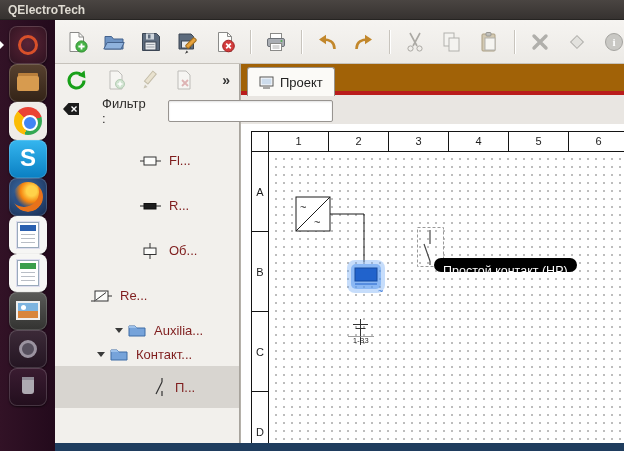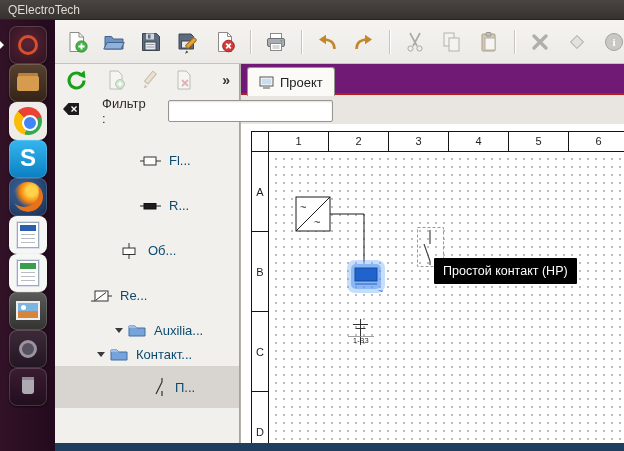--- a/index.html
+++ b/index.html
@@ -2,21 +2,21 @@
 <html><head>
 <meta charset="utf-8">
 <style>
   *{margin:0;padding:0;box-sizing:border-box}
   html,body{width:624px;height:451px;overflow:hidden}
   body{font-family:"Liberation Sans",sans-serif;background:#000}
   .screen{position:relative;width:624px;height:451px;overflow:hidden;background:#f2f0ec}
 
   
   .titlebar{position:absolute;left:0;top:0;width:624px;height:20px;
-    background:linear-gradient(#4a4542,#363230);color:#dfdbd2;font-size:12px;font-weight:normal;
+    background:linear-gradient(#4a4542,#363230);color:#dfdbd2;font-size:12px;font-weight:bold;
     line-height:20px;padding-left:8px;z-index:60;border-bottom:1px solid #262422}
 
   
   .launcher{position:absolute;left:0;top:20px;width:55px;height:431px;z-index:50;
     background:linear-gradient(90deg,#321226,#230a1c)}
   .tile{position:absolute;left:9px;width:38px;height:38px;border-radius:8px;
     box-shadow:inset 0 0 0 1px rgba(255,255,255,.16),0 1px 2px rgba(0,0,0,.6);overflow:hidden}
   .pip{position:absolute;left:0;width:0;height:0;border-top:4px solid transparent;
     border-bottom:4px solid transparent;border-left:4px solid #fff}
   .t-ubuntu{background:radial-gradient(circle at 50% 45%,#5a2436,#2d1220)}
@@ -67,52 +67,52 @@
   .ep-tools .tb{width:26px;height:26px}
   .gap14{width:14px}.gap8{width:8px}
   .spacer{flex:1}
   .ovf{font-size:14px;font-weight:bold;color:#333;margin-right:9px;background:none;border:0}
   .ep-filter{height:30px;display:flex;align-items:center;gap:22px;padding:0 7px}
   .ep-filter label{font-size:13px;color:#2e2c2a}
   .ep-filter input{flex:1;height:22px;border:1px solid #989490;background:#fff;border-radius:2px;
     font-size:12px;padding:0 4px;box-shadow:inset 0 1px 2px rgba(0,0,0,.12)}
   .ep-tree{padding-top:12px}
   .trow{display:flex;align-items:center}
-  .trow .tlabel{margin-left:8px;font-size:13px;color:#0c4a6e;white-space:nowrap}
+  .trow .tlabel{margin-left:8px;font-size:13px;color:#7f1d1d;white-space:nowrap}
   .arrow{width:0;height:0;border-left:4px solid transparent;border-right:4px solid transparent;
     border-top:5px solid #3a3a3a;margin-right:5px;flex:0 0 auto}
   .sel{background:#d8d5d0}
 
   
   .mdi{position:absolute;left:240px;top:64px;right:0;bottom:8px;background:#e9e6e2;border-left:1px solid #b5b1aa}
   .sub-titlebar{position:relative;height:28px;background:linear-gradient(#f7f6f3,#dcd9d4);
     border-bottom:1px solid #a8a49e}
   .sub-icon{position:absolute;left:8px;top:6px}
   .sub-title{position:absolute;left:168px;top:0;height:28px;line-height:28px;font-size:13px;
     color:#35332f;white-space:nowrap}
-  .tabbar{height:31px;background:#701a75;border-bottom:2px solid #b91c1c;position:relative}
+  .tabbar{height:31px;background:#a16207;border-bottom:4px solid #b91c1c;position:relative}
   .tab{position:absolute;left:6px;top:3px;height:29px;background:#fbfaf7;border:1px solid #97938d;
     border-bottom:0;border-radius:3px 3px 0 0;display:flex;align-items:center;gap:6px;padding:0 11px;
     font-size:13px;color:#222;z-index:2}
   .view{position:absolute;left:0;right:0;top:60px;bottom:0;background:#fff;overflow:hidden}
 
   .frame{position:absolute;left:10px;top:7px;width:396px;height:364px;border:1px solid #141414;background:#fff}
   .ruler-row{display:flex;height:20px;border-bottom:1px solid #141414}
   .corner{width:17px;border-right:1px solid #141414}
   .rcol{width:60px;border-right:1px solid #141414;text-align:center;font-size:11px;line-height:19px;color:#1c1c1c}
   .frame-body{display:flex;height:342px}
   .lruler{width:17px;border-right:1px solid #141414}
   .rrow{height:80px;border-bottom:1px solid #141414;display:flex;align-items:center;justify-content:center;
     font-size:11px;color:#1c1c1c}
   .canvas{flex:1;background-image:radial-gradient(circle,#bdbdbd 0.8px,transparent 1.1px);
     background-size:8px 8px;background-position:3px 3px}
 
   .overlay{position:absolute;left:0;top:0;z-index:10;pointer-events:none}
-  .tooltip{position:absolute;left:193px;top:134px;height:26px;line-height:26px;padding:0 9px;
-    background:#000;color:#fff;font-size:12.5px;white-space:nowrap;z-index:30;border-radius:1px}
+  .tooltip{position:absolute;left:193px;top:134px;height:14px;line-height:26px;padding:0 9px;
+    background:#000;color:#fff;font-size:12.5px;white-space:nowrap;z-index:30;border-radius:11px}
   .elref{position:absolute;left:105px;top:213px;width:30px;text-align:center;font-size:7px;
     color:#222;z-index:12;letter-spacing:.3px}
 
   .bottom-strip{position:absolute;left:55px;right:0;bottom:0;height:8px;background:#1f3d5e;z-index:40}
 </style>
 </head>
 <body>
 
 <div class="screen">
 
@@ -321,21 +321,21 @@
         <span class="tlabel">Fl...</span>
       </div>
       <div class="trow" style="height:45px;padding-left:85px">
         <svg width="21" height="18">
             <line x1="0" y1="9" x2="4" y2="9" stroke="#222"></line>
             <rect x="4" y="6.5" width="12" height="5.5" fill="#1d1d1d" stroke="#111"></rect>
             <line x1="16" y1="9" x2="21" y2="9" stroke="#222"></line>
           </svg>
         <span class="tlabel">R...</span>
       </div>
-      <div class="trow" style="height:45px;padding-left:64px">
+      <div class="trow" style="height:45px;padding-left:85px">
         <svg width="21" height="18">
             <line x1="10" y1="1" x2="10" y2="6" stroke="#333"></line>
             <rect x="4" y="6" width="12" height="6.5" fill="#fcfcfa" stroke="#333"></rect>
             <line x1="10" y1="12.5" x2="10" y2="17" stroke="#333"></line>
           </svg>
         <span class="tlabel">Об...</span>
       </div>
       <div class="trow" style="height:45px;padding-left:36px">
         <svg width="21" height="18">
             <line x1="0" y1="14" x2="4" y2="14" stroke="#333"></line>

